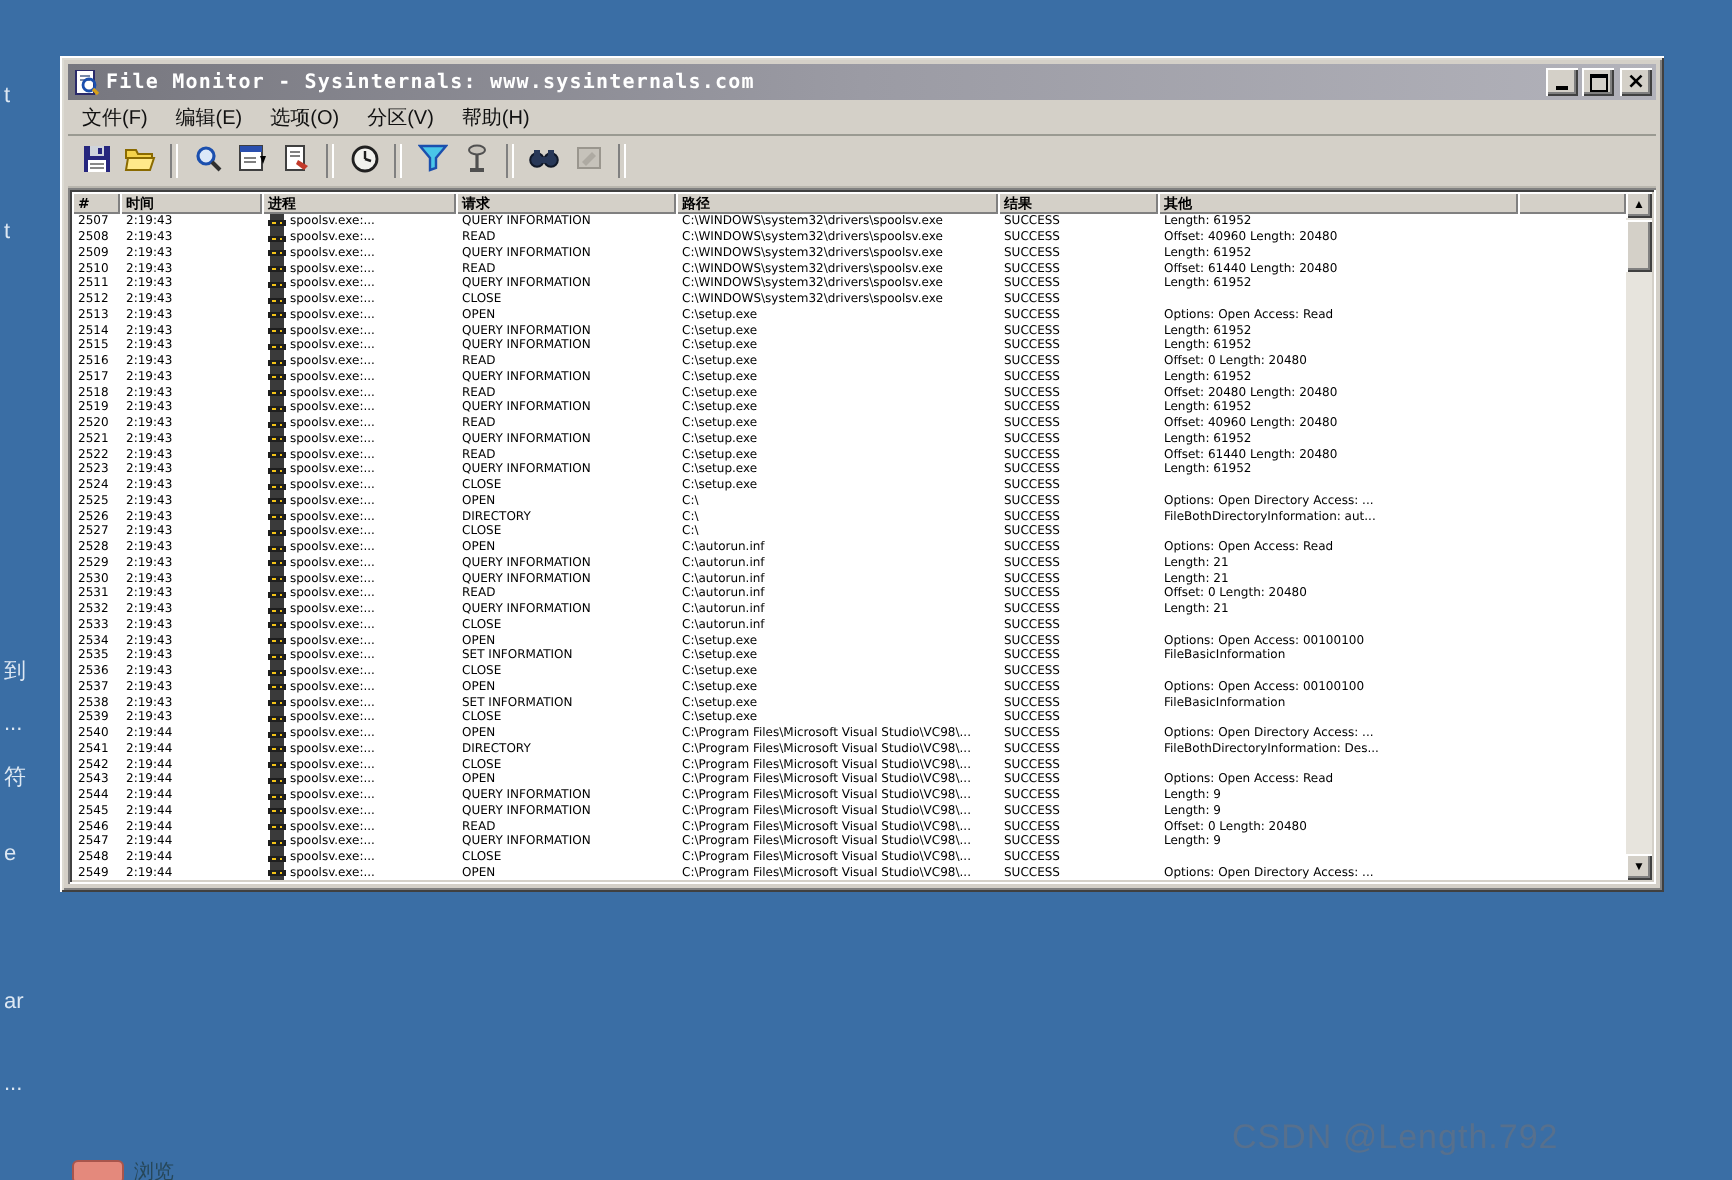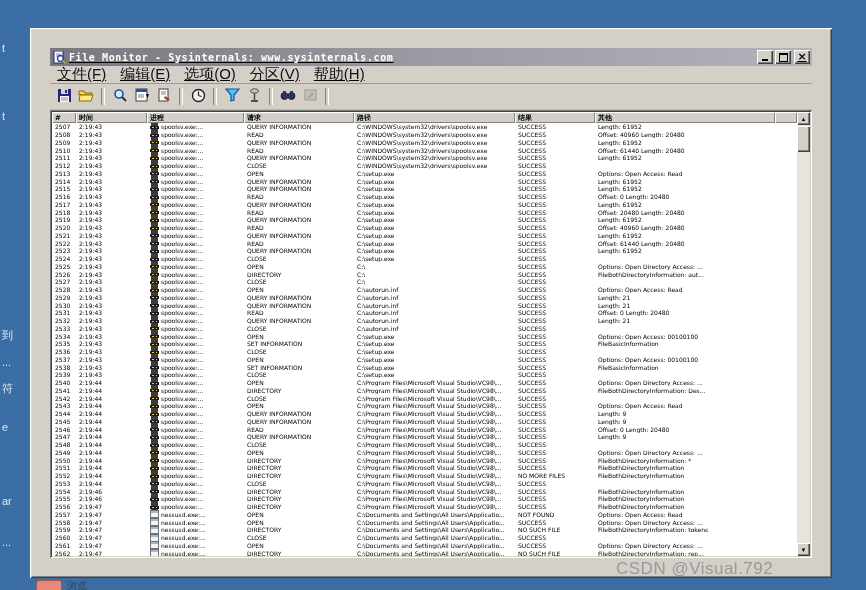--- a/index.html
+++ b/index.html
@@ -6,25 +6,25 @@
   body{
     width:866px;height:590px;overflow:hidden;position:relative;
     background:#3A6EA5;
     font-family:"Liberation Sans","DejaVu Sans",sans-serif;
     -webkit-font-smoothing:none;
   }
   
   .frag{position:absolute;left:2px;color:rgba(235,242,250,.92);font-size:11px;white-space:nowrap;}
   
   .window{
-    position:absolute;left:30px;top:28px;width:802px;height:550px;
+    position:absolute;left:30px;top:28px;width:802px;height:418px;
     background:#D4D0C8;
     box-shadow: inset 1px 1px 0 #fff, inset -1px -1px 0 #404040,
                 inset 2px 2px 0 #dcdad2, inset -2px -2px 0 #808080;
-    padding:20px;box-sizing:border-box;display:flex;flex-direction:column;text-decoration:underline;
+    padding:4px;box-sizing:border-box;display:flex;flex-direction:column;
   }
   .titlebar{
     height:18px;flex:none;display:flex;align-items:center;gap:3px;
     background:linear-gradient(to right,#77777f,#9b9ba4,#b2b2ba);
     padding:0 2px;
   }
   .app-icon{width:14px;height:14px;flex:none;display:grid;place-items:center;}
   .title-text{
     flex:1;color:#fff;font:bold 10px "DejaVu Sans Mono",monospace;
     letter-spacing:.6px;white-space:nowrap;overflow:hidden;
@@ -32,22 +32,22 @@
   .winbtn{
     width:16px;height:14px;flex:none;margin-left:2px;background:#D4D0C8;
     box-shadow: inset 1px 1px 0 #fff, inset -1px -1px 0 #404040, inset -2px -2px 0 #808080;
     display:grid;place-items:center;border:0;padding:0;cursor:default;
   }
   .glyph-min{width:6px;height:2px;background:#000;margin-top:6px;}
   .glyph-max{width:7px;height:6px;border:1px solid #000;border-top:2px solid #000;}
   .glyph-close{font:bold 11px "DejaVu Sans",sans-serif;line-height:10px;color:#000;}
   
   .menubar{
-    height:17px;flex:none;display:flex;align-items:center;
-    border-bottom:1px solid #9a9a92;font-size:15px;color:#111;
+    height:17px;flex:none;display:flex;align-items:flex-end;
+    border-bottom:1px solid #9a9a92;font-size:10px;color:#111;
   }
   .menu-item{padding:1px 7px;white-space:nowrap;}
   
   .toolbar{
     height:25px;flex:none;display:flex;align-items:center;padding-left:3px;
     border-bottom:1px solid #b9b6ae;
   }
   .tb-btn{width:22px;height:20px;border:0;background:transparent;display:grid;place-items:center;padding:0;}
   .tb-sep{width:2px;height:17px;border-left:1px solid #808080;border-right:1px solid #fff;margin:0 4px;}
   
@@ -1433,13 +1433,13 @@
       <div class="sb-btn sb-down">▼</div>
     </div>
   </div>
 </div>
 
 <div class="taskfrag">
   <span class="red-blob"></span>
   <span class="lbl">浏览</span>
 </div>
 
-<div class="watermark">CSDN @Visual.792</div>
+<div class="watermark">CSDN @Length.792</div>
 
 </body></html>

